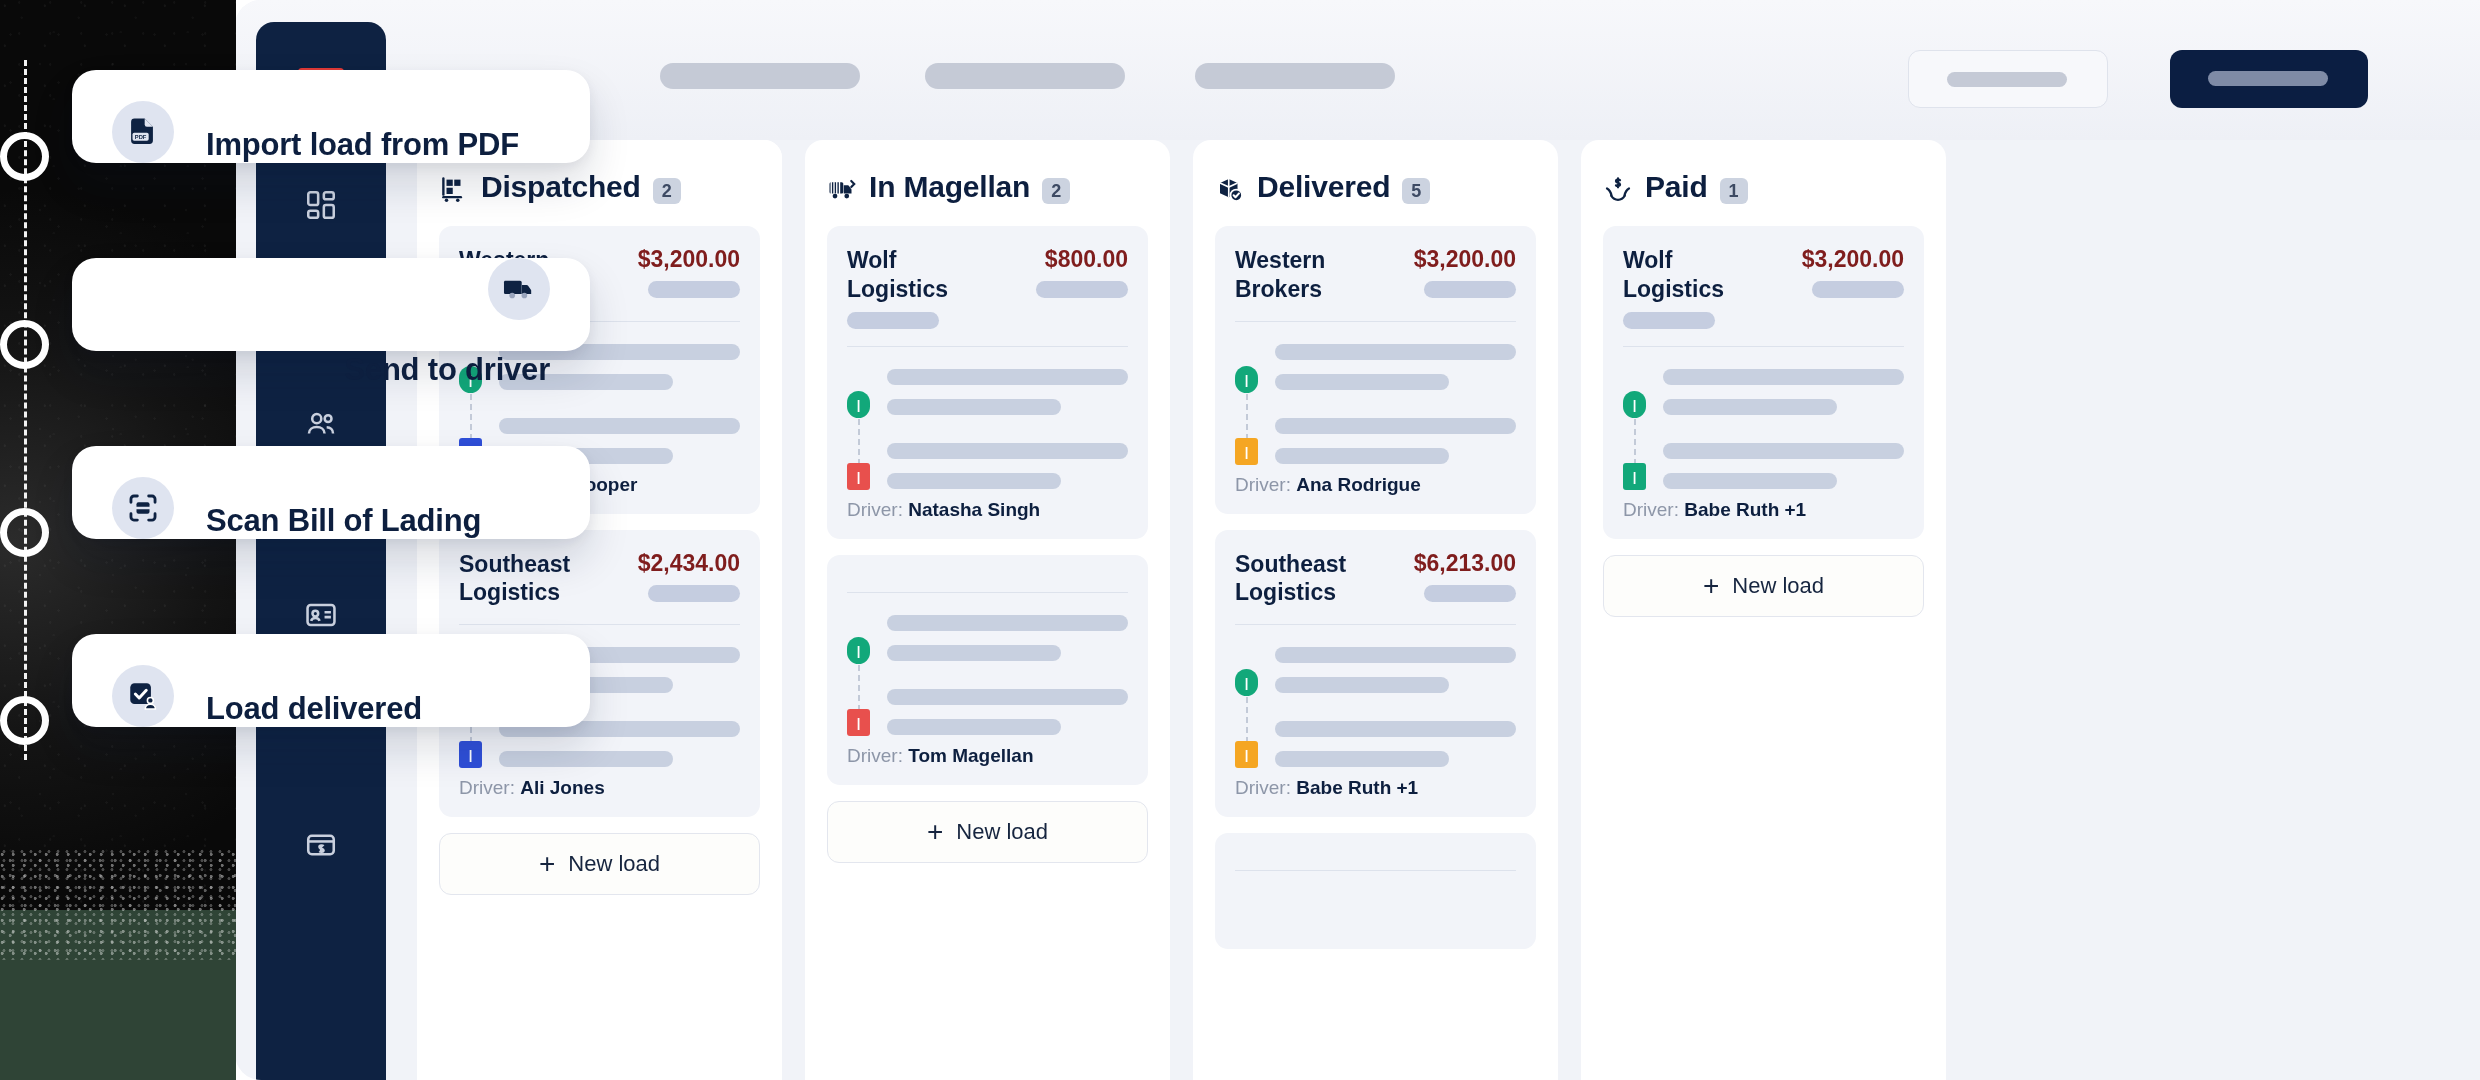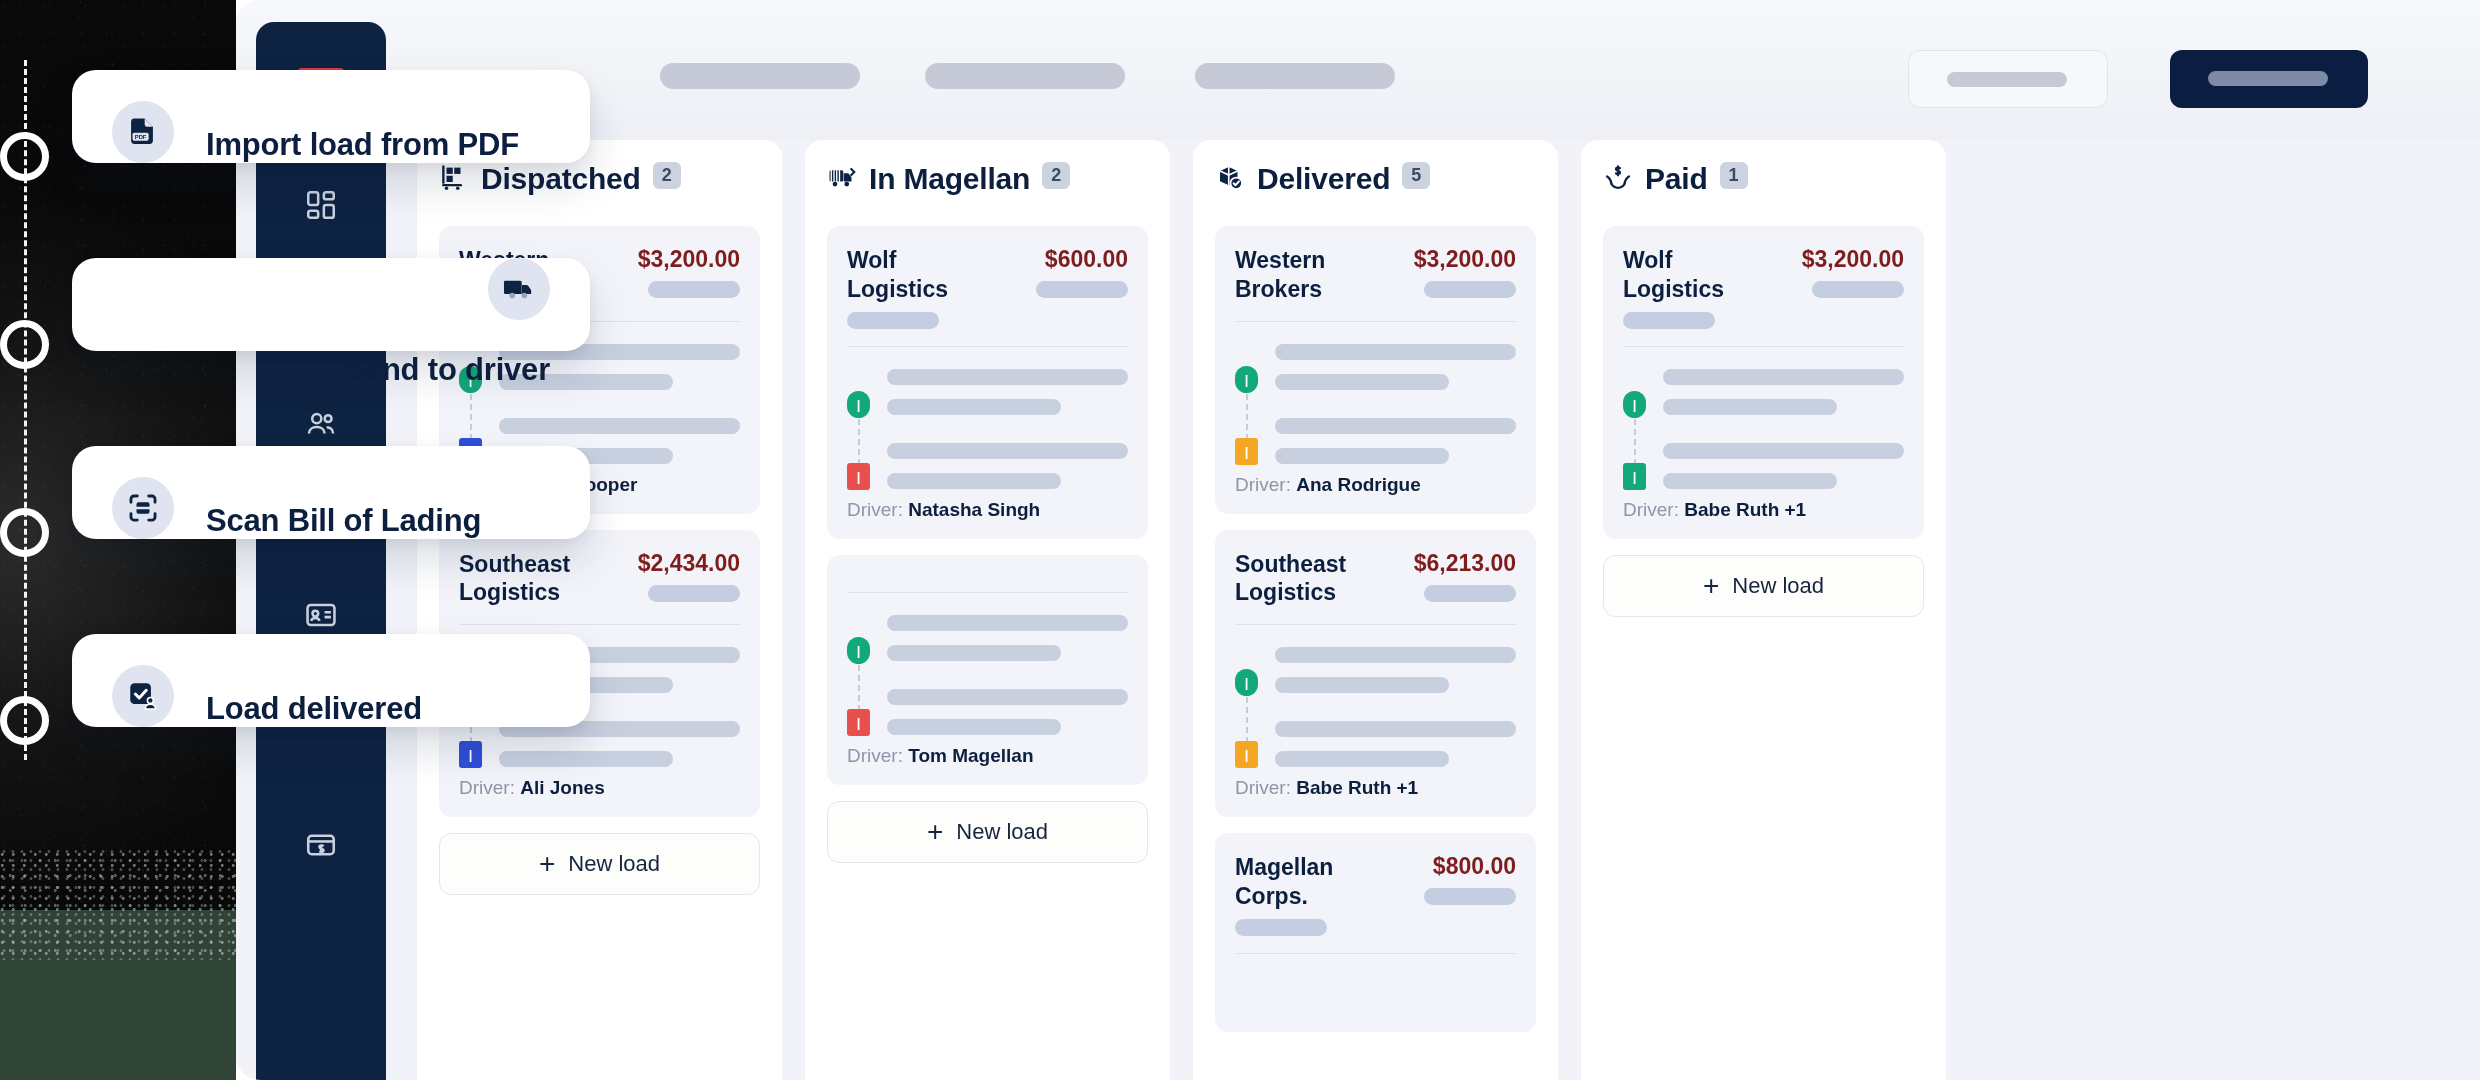--- a/index.html
+++ b/index.html
@@ -69,21 +69,21 @@
     position: absolute; left: 160px; top: 140px; right: 0; bottom: 0;
     display: flex; gap: 23px; padding: 0 0 0 22px;
   }
   .column {
     width: 365px; flex: 0 0 365px;
     background: #ffffff;
     border-radius: 18px 18px 0 0;
     padding: 22px 22px 0 22px;
   }
   .col-head {
-    display: flex; align-items: flex-start; gap: 12px;
+    display: flex; align-items: flex-end; gap: 12px;
     margin-bottom: 22px; height: 42px;
   }
   .col-head .col-icon { color:#0e2242; display:flex; }
   .col-head .col-icon svg { width: 30px; height: 30px; }
   .col-title {
     font-size: 30px; font-weight: 700; color: #0d1f3f; letter-spacing: -0.2px;
   }
   .col-count {
     font-size: 18px; font-weight: 600; color: #3d4a63;
     background: #ccd3e0; border-radius: 6px;
@@ -381,21 +381,21 @@
           <span class="col-title">In Magellan</span>
           <span class="col-count">2</span>
         </div>
         <div class="load-card">
           <div class="card-top">
             <div>
               <div class="card-broker">Wolf Logistics</div>
               <div class="card-broker-skel"></div>
             </div>
             <div class="card-amt-wrap">
-              <div class="card-amount">$600.00</div>
+              <div class="card-amount">$800.00</div>
               <div class="card-amt-skel"></div>
             </div>
           </div>
           <div class="card-rule"></div>
           <div class="route">
             <div class="route-line"></div>
             <div class="marker marker-a" style="background:#12a87a">|</div>
             <div class="marker marker-b" style="background:#e8504d">|</div>
             <div class="rrow r1"></div>
             <div class="rrow r2"></div>
@@ -470,30 +470,20 @@
             <div class="marker marker-a" style="background:#12a87a">|</div>
             <div class="marker marker-b" style="background:#f5a623">|</div>
             <div class="rrow r1"></div>
             <div class="rrow r2"></div>
             <div class="rrow r3"></div>
             <div class="rrow r4"></div>
           </div>
           <div class="driver"><span>Driver:</span> <b>Babe Ruth +1</b></div>
         </div>
         <div class="load-card">
-          <div class="card-top">
-            <div>
-              <div class="card-broker">Magellan Corps.</div>
-              <div class="card-broker-skel"></div>
-            </div>
-            <div class="card-amt-wrap">
-              <div class="card-amount">$800.00</div>
-              <div class="card-amt-skel"></div>
-            </div>
-          </div>
           <div class="card-rule"></div>
           <div style="height:60px"></div>
         </div>
       </div>
       <div class="column">
         <div class="col-head">
           <span class="col-icon">
             <svg viewBox="0 0 24 24" fill="none" stroke="currentColor" stroke-width="1.8" stroke-linecap="round">
               <path d="M12 3.4v7.2M13.6 5c-.5-.6-3.2-.9-3.2.8 0 1.6 3.2 1 3.2 2.6 0 1.6-2.7 1.2-3.2.7"></path>
               <path d="M3.2 11.6c1.8 1 3.1 3.2 3.6 5.6"></path>

